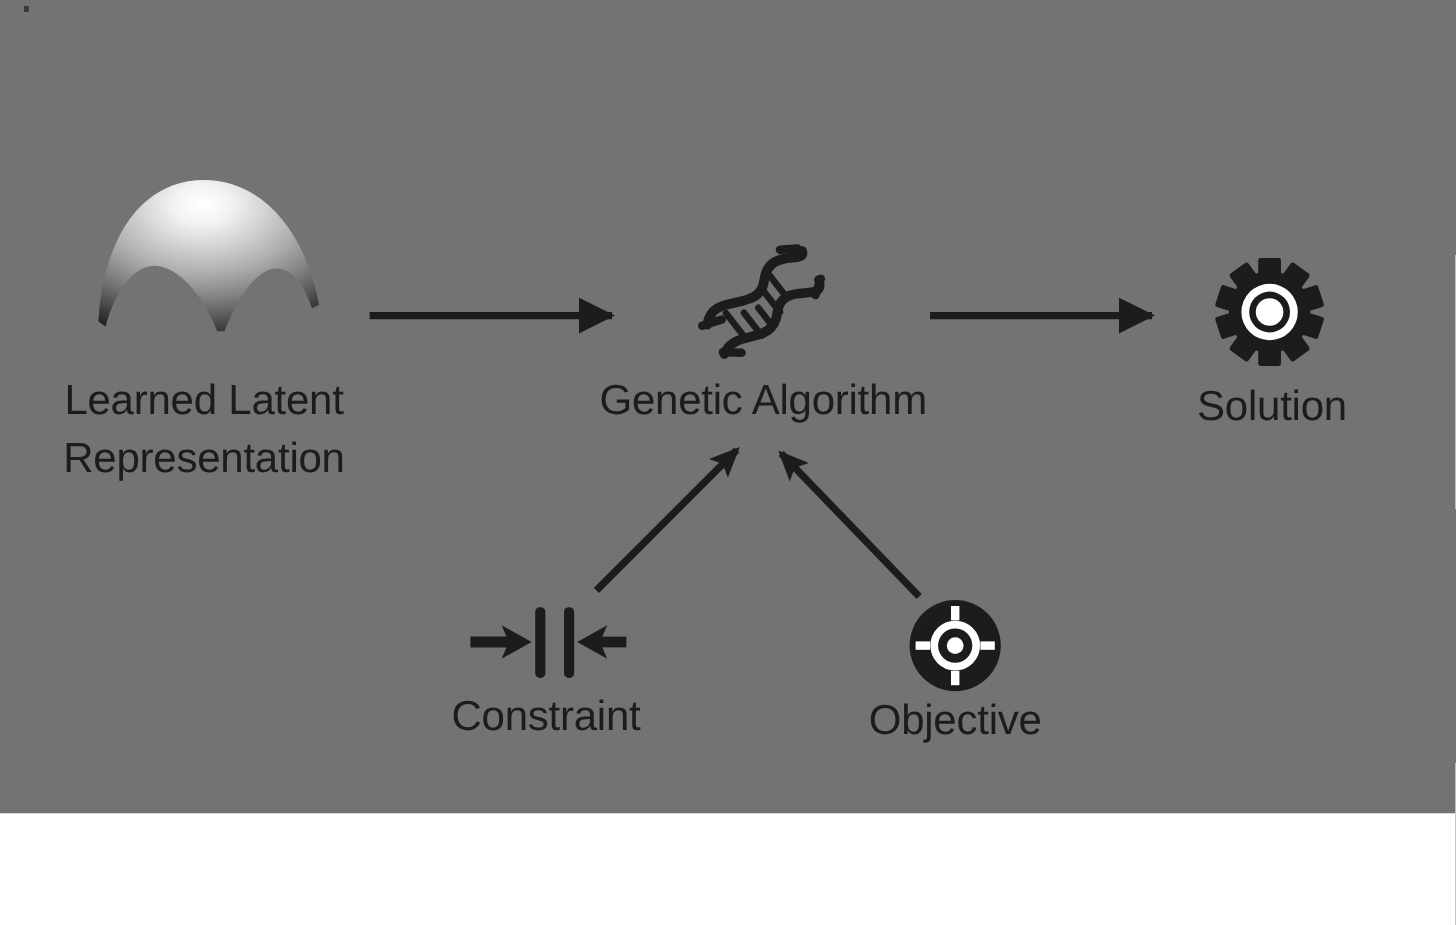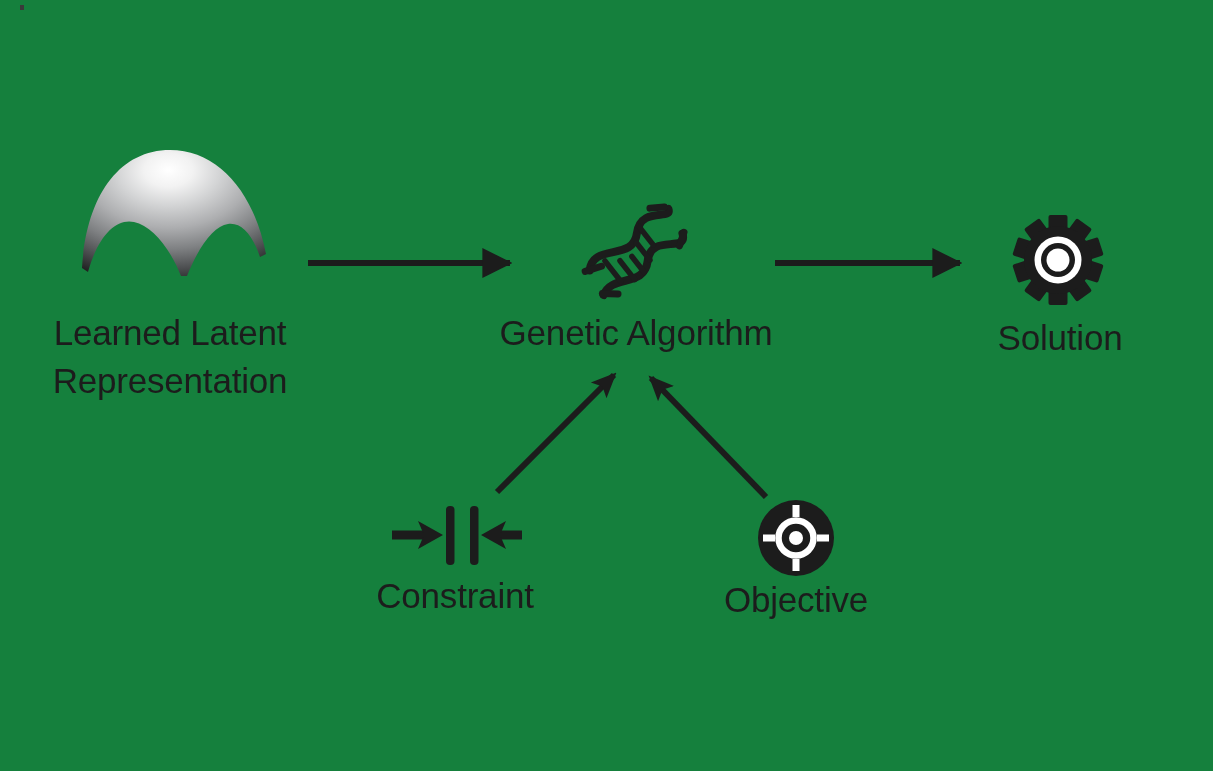--- a/index.html
+++ b/index.html
@@ -6,22 +6,22 @@
     margin: 0;
     padding: 0;
     background: #ffffff;
   }
   body {
     font-family: "Liberation Sans", sans-serif;
   }
   #canvas {
     position: relative;
     width: 1213px;
-    height: 771px;
-    background: #15803d;
+    height: 678px;
+    background: #737373;
     overflow: hidden;
   }
   #diagram {
     display: block;
     width: 1213px;
     height: 771px;
   }
   .node-label {
     font-family: "Liberation Sans", sans-serif;
     font-size: 35px;

